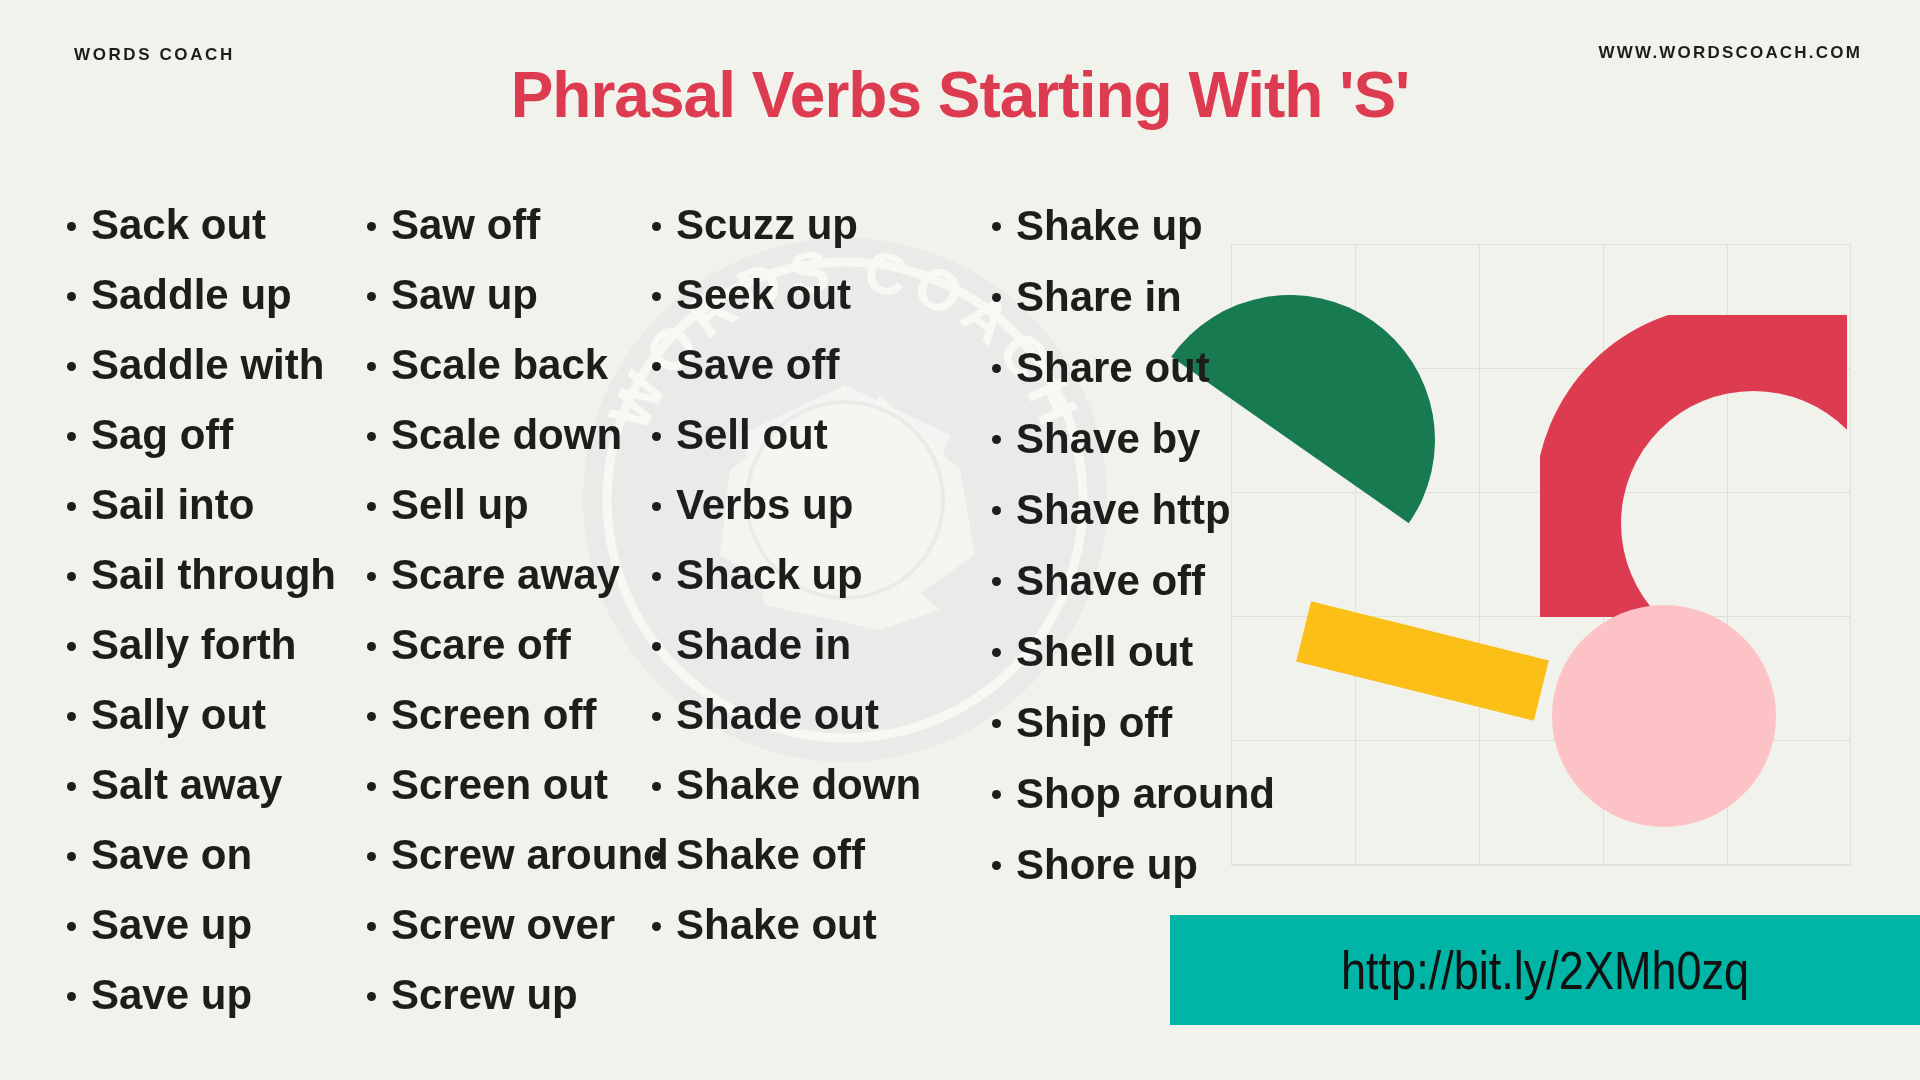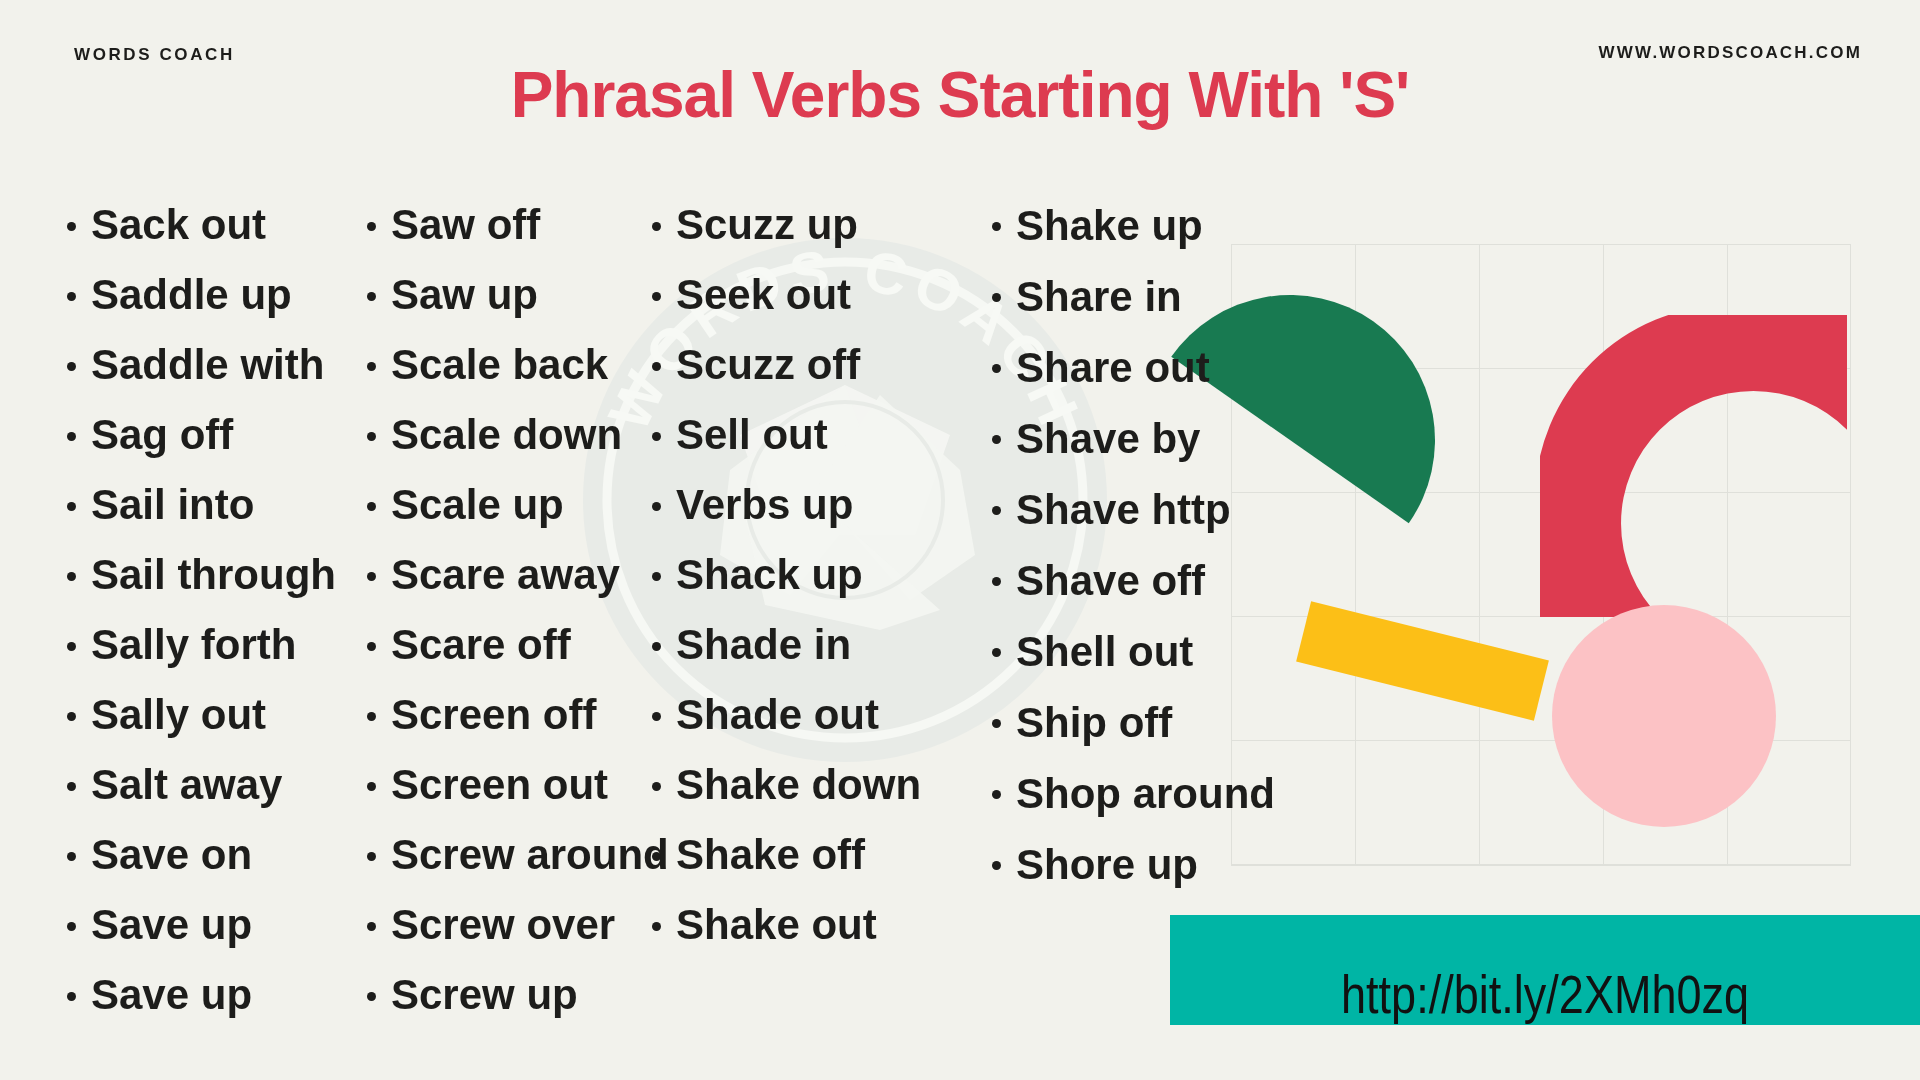--- a/index.html
+++ b/index.html
@@ -167,21 +167,21 @@
 
   
   #link-banner {
     position: absolute;
     left: 1170px;
     top: 915px;
     width: 750px;
     height: 110px;
     background: #00b5a5;
     display: flex;
-    align-items: flex-end;
+    align-items: center;
     justify-content: center;
     z-index: 12;
   }
 
   #link-text {
     font-family: "Liberation Sans Narrow", "Liberation Sans", sans-serif;
     font-size: 53px;
     color: #111;
     letter-spacing: 0px;
     transform: scaleX(0.85);
@@ -240,33 +240,33 @@
       <li>Salt away</li>
       <li>Save on</li>
       <li>Save up</li>
       <li>Save up</li>
     </ul>
   <ul class="word-col" id="col-2">
       <li>Saw off</li>
       <li>Saw up</li>
       <li>Scale back</li>
       <li>Scale down</li>
-      <li>Scale up</li>
+      <li>Sell up</li>
       <li>Scare away</li>
       <li>Scare off</li>
       <li>Screen off</li>
       <li>Screen out</li>
       <li>Screw around</li>
       <li>Screw over</li>
       <li>Screw up</li>
     </ul>
   <ul class="word-col" id="col-3">
       <li>Scuzz up</li>
       <li>Seek out</li>
-      <li>Scuzz off</li>
+      <li>Save off</li>
       <li>Sell out</li>
       <li>Verbs up</li>
       <li>Shack up</li>
       <li>Shade in</li>
       <li>Shade out</li>
       <li>Shake down</li>
       <li>Shake off</li>
       <li>Shake out</li>
     </ul>
   <ul class="word-col" id="col-4">

